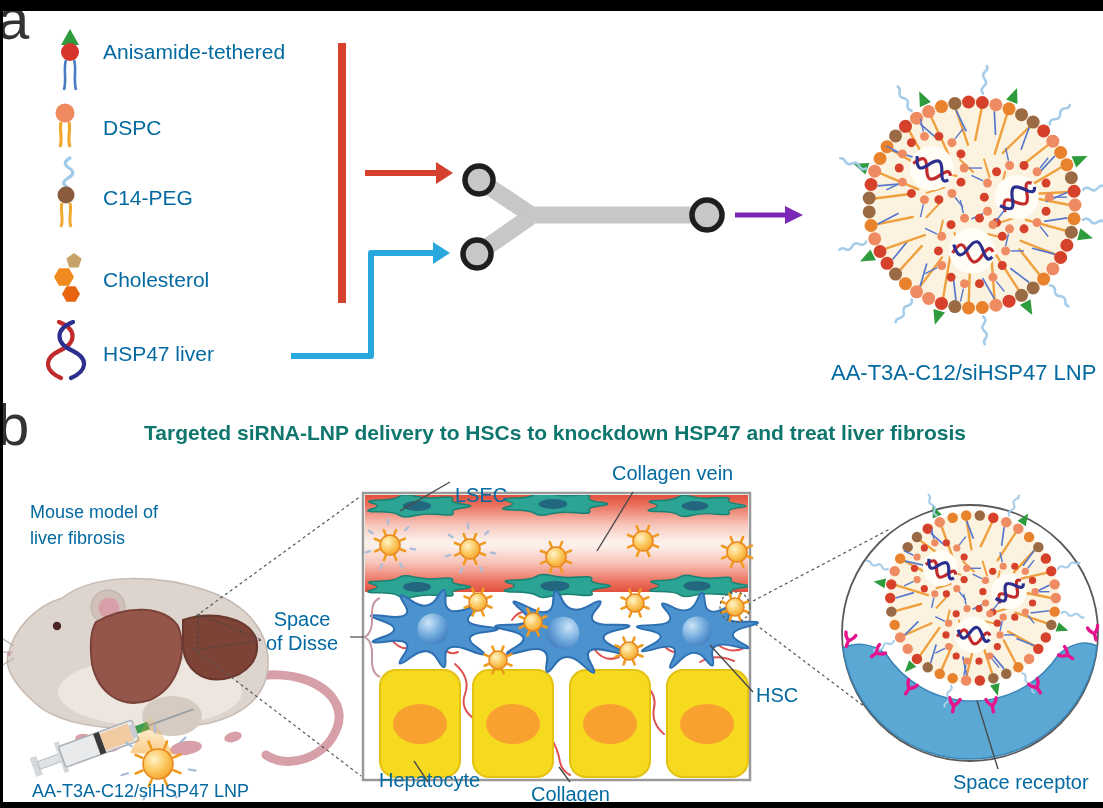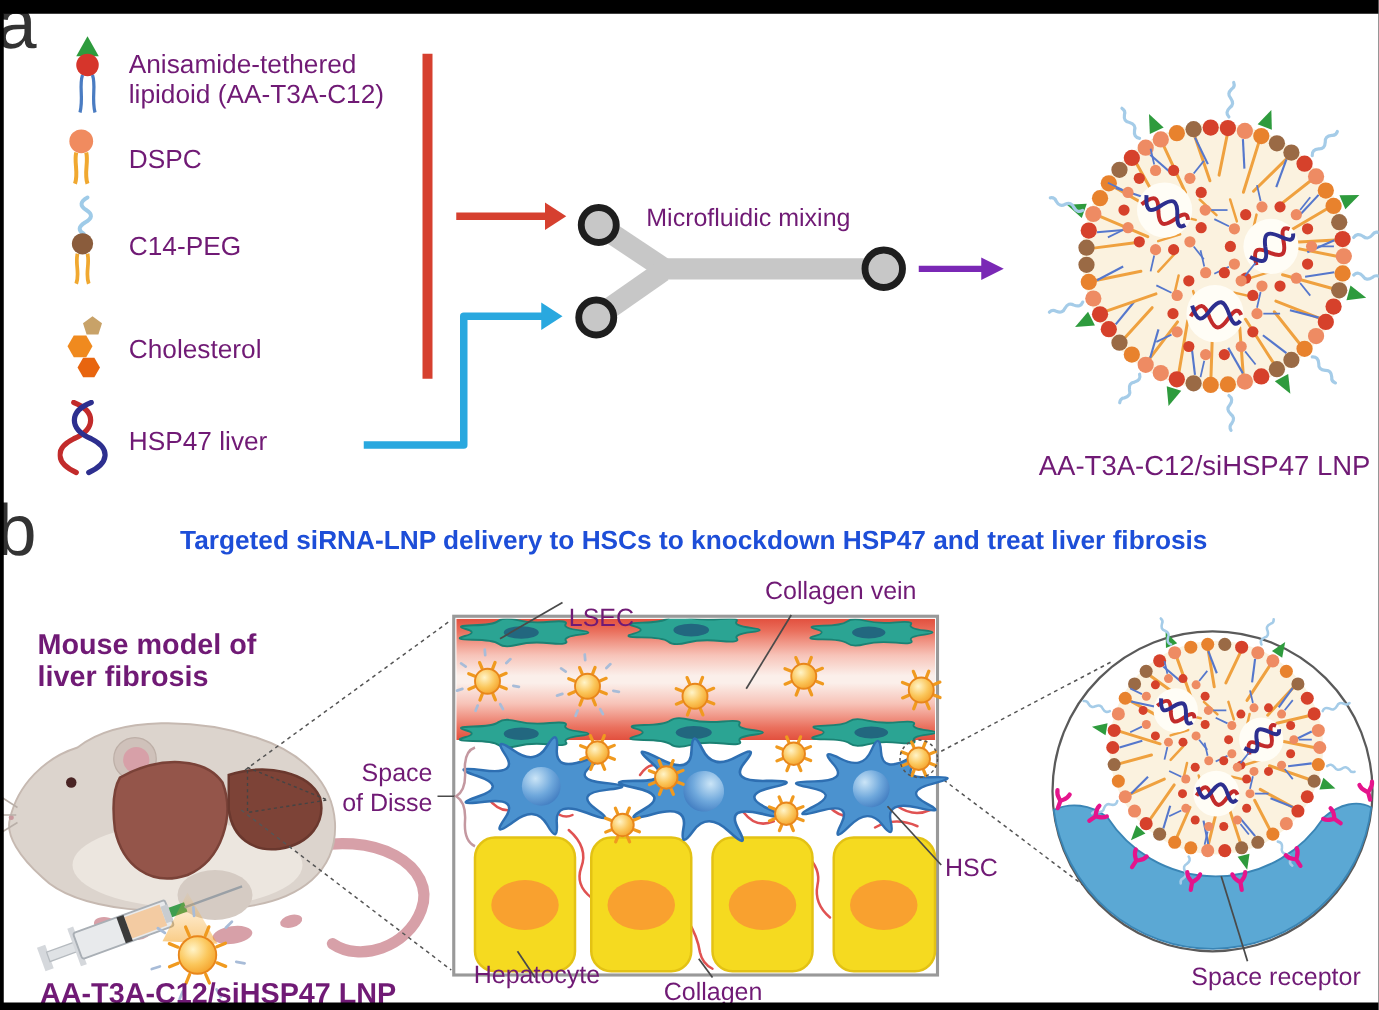--- a/index.html
+++ b/index.html
@@ -1,27 +1,27 @@
 <!DOCTYPE html>
 <html><head>
 <meta charset="utf-8">
 <style>
   html,body{margin:0;padding:0;background:#000;}
   .stage{position:relative;width:1103px;height:808px;background:#fff;overflow:hidden;
          font-family:"Liberation Sans",sans-serif;color:#3a3a3a;}
   .stage svg.art{position:absolute;left:0;top:0;z-index:5;}
   .bar{position:absolute;background:#000;z-index:40;}
-  .lbl{position:absolute;z-index:10;font-size:20px;line-height:1.15;white-space:nowrap;color:#701a75;}
+  .lbl{position:absolute;z-index:10;font-size:20px;line-height:1.15;white-space:nowrap;color:#0369a1;}
   .panel-letter{font-size:58px;color:#333;line-height:1;}
   .legend-txt{font-size:21px;}
-  .title{font-weight:bold;font-size:21px;color:#1d4ed8;text-align:center;width:990px;white-space:nowrap;}
-  .cap21{font-size:23px;font-weight:bold;}
+  .title{font-weight:bold;font-size:21px;color:#0f766e;text-align:center;width:990px;white-space:nowrap;}
+  .cap21{font-size:18px;}
   .prod{font-size:22px;}
   .icon{position:absolute;z-index:10;}
-  .sod{text-align:right;width:88px;}
+  .sod{text-align:center;width:88px;}
 </style>
 </head>
 <body>
 
 <div class="stage">
 
   <svg class="art" width="1103" height="808" viewBox="0 0 1103 808">
     <defs>
       <linearGradient id="vesselGrad" x1="0" y1="0" x2="0" y2="1">
         <stop offset="0" stop-color="#E2503E"></stop>
@@ -765,27 +765,25 @@
     <polygon points="24,3 31.6,8.5 28.7,17.5 19.3,17.5 16.4,8.5" fill="#C8A268"></polygon>
     <polygon points="24,27 19,35.7 9,35.7 4,27 9,18.3 19,18.3" fill="#F08A1E"></polygon>
     <polygon points="30,44 25.5,51.8 16.5,51.8 12,44 16.5,36.2 25.5,36.2" fill="#E8650F"></polygon>
   </svg>
   <svg class="icon" style="left:46px;top:320px" width="42" height="62" viewBox="0 0 42 62">
     <path d="M13,2 C31,9 31,23 13,31 C-3,39 -1,51 15,58" fill="none" stroke="#C22B2B" stroke-width="4.2" stroke-linecap="round"></path>
     <path d="M27,2 C9,9 9,23 27,31 C43,39 41,51 25,58" fill="none" stroke="#2D2F8F" stroke-width="4.2" stroke-linecap="round"></path>
   </svg>
 
   <div class="lbl legend-txt" style="left:103px;top:40px">Anisamide-tethered</div>
-  <div class="lbl legend-txt" style="left:103px;top:64px">lipidoid (AA-T3A-C12)</div>
   <div class="lbl legend-txt" style="left:103px;top:116px">DSPC</div>
   <div class="lbl legend-txt" style="left:103px;top:186px">C14-PEG</div>
   <div class="lbl legend-txt" style="left:103px;top:268px">Cholesterol</div>
   <div class="lbl legend-txt" style="left:103px;top:342px">HSP47 liver</div>
 
-  <div class="lbl" style="left:517px;top:164px">Microfluidic mixing</div>
   <div class="lbl prod" style="left:831px;top:360px">AA-T3A-C12/siHSP47 LNP</div>
 
   <div class="lbl panel-letter" style="left:-3px;top:396px">b</div>
   <div class="lbl title" style="left:60px;top:421px">Targeted siRNA-LNP delivery to HSCs to knockdown HSP47 and treat liver fibrosis</div>
 
   <div class="lbl cap21" style="left:30px;top:502px">Mouse model of</div>
   <div class="lbl cap21" style="left:30px;top:528px">liver fibrosis</div>
   <div class="lbl cap21" style="left:32px;top:781px">AA-T3A-C12/siHSP47 LNP</div>
 
   <div class="lbl" style="left:455px;top:484px">LSEC</div>

